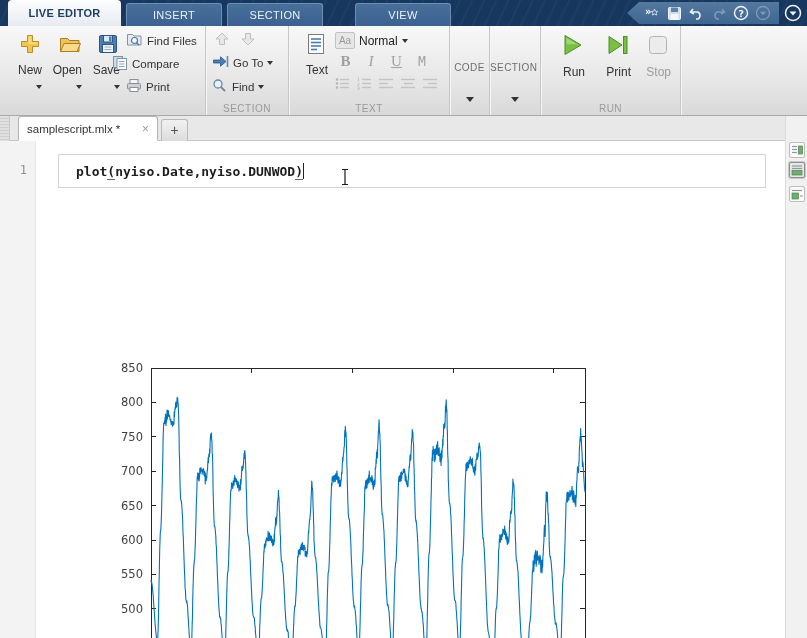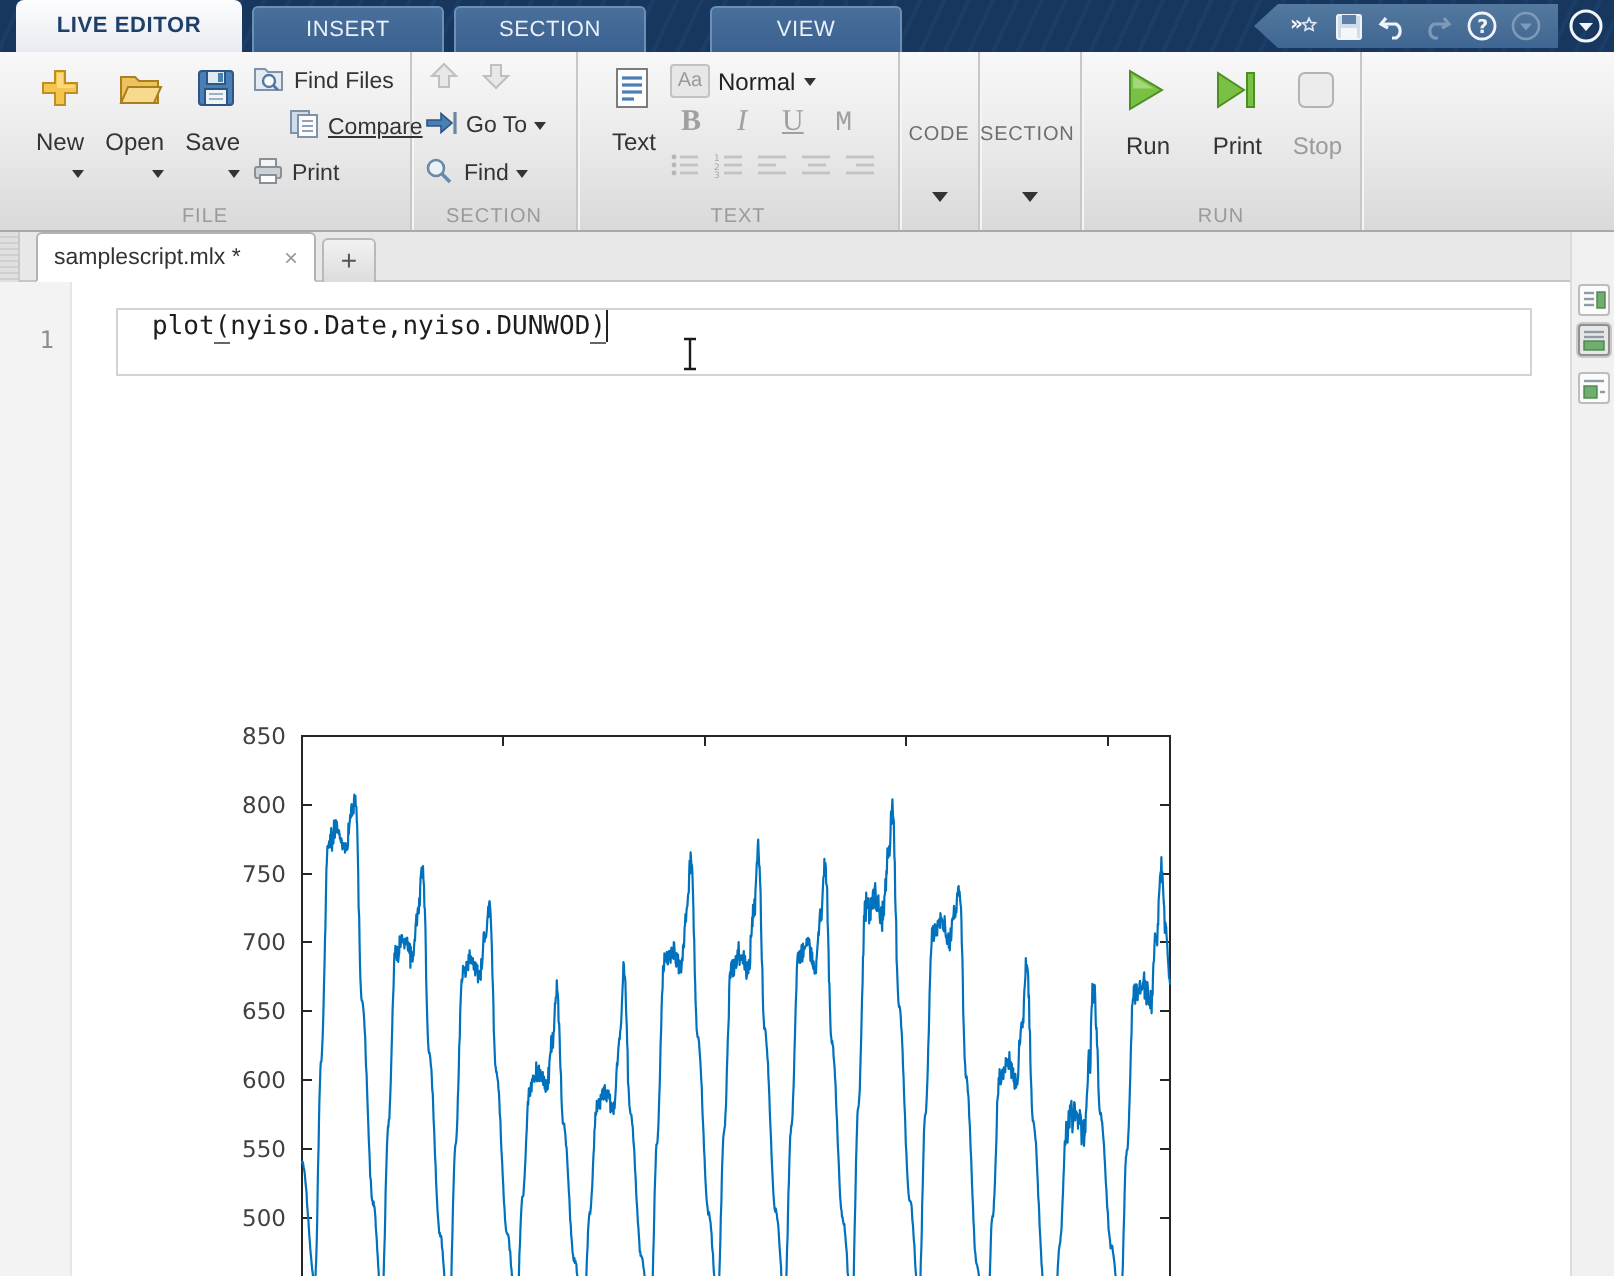--- a/index.html
+++ b/index.html
@@ -48,21 +48,21 @@
   #doctab .close{color:#9a9a9a;font-size:12px;margin-left:auto;cursor:pointer;}
   #newtab{position:absolute;left:161px;top:119px;width:27px;height:22px;background:linear-gradient(#f2f2f2,#dcdcdc);
     border:1px solid #b9b9b9;border-bottom:none;border-radius:3px 3px 0 0;box-sizing:border-box;
     text-align:center;line-height:20px;font-size:14px;color:#555;}
   
   #editor{position:absolute;left:0;top:141px;width:785px;height:497px;background:#fff;}
   #gutter{position:absolute;left:0;top:0;width:36px;height:497px;background:#f3f3f3;border-right:1px solid #e6e6e6;box-sizing:border-box;}
   #linenum{position:absolute;left:0;top:22px;width:27px;text-align:right;font-size:12px;color:#8f8f8f;
     font-family:"DejaVu Sans Mono",monospace;}
   #codebox{position:absolute;left:58px;top:13px;width:708px;height:34px;border:1px solid #d3d3d3;
-    box-sizing:border-box;background:#fff;display:flex;align-items:flex-start;padding-left:17px;}
+    box-sizing:border-box;background:#fff;display:flex;align-items:center;padding-left:17px;font-weight:bold;}
   #codeline{font-family:"DejaVu Sans Mono","Liberation Mono",monospace;font-size:13px;color:#1d1d1d;white-space:pre;}
   #codeline .paren{border-bottom:1px solid #666;}
   #textcaret{display:inline-block;width:1px;height:16px;background:#222;vertical-align:text-bottom;}
   #mousecursor{position:absolute;left:340px;top:27px;}
   
   #sidepanel{position:absolute;left:785px;top:116px;width:22px;height:522px;background:#f1f1f1;
     border-left:1px solid #dcdcdc;box-sizing:border-box;}
   .sp-btn{position:absolute;left:3px;width:16px;height:16px;background:#fbfbfb;border:1px solid #bdbdbd;
     border-radius:2px;box-sizing:border-box;display:flex;align-items:center;justify-content:center;}
   .sp-btn.selected{background:#e7e7e7;border:1px solid #8f8f8f;box-shadow:0 0 0 1px #c9c9c9;}
@@ -169,21 +169,21 @@
       <div class="smallbtn" style="left:126px;top:6px;">
         <span>
           <svg width="17" height="15" viewBox="0 0 17 15">
               <path d="M1.5 2.5h5l1.5 1.5h7v9h-13.5z" fill="#e3eaf1" stroke="#7e93a8"></path>
               <circle cx="8.5" cy="8.5" r="3" fill="#f6fafd" stroke="#53779e" stroke-width="1.2"></circle>
               <line x1="10.7" y1="10.7" x2="13" y2="13" stroke="#53779e" stroke-width="1.4"></line>
             </svg>
         </span>
         <span>Find Files</span>
       </div>
-      <div class="smallbtn" style="left:144px;top:29px;text-decoration:underline;">
+      <div class="smallbtn" style="left:112px;top:29px;">
         <span>
           <svg width="16" height="16" viewBox="0 0 16 16">
               <rect x="1.5" y="1.5" width="9" height="11" fill="#cfdcec" stroke="#7e93a8"></rect>
               <rect x="5" y="3.5" width="9.5" height="11" fill="#fdfdfd" stroke="#7e93a8"></rect>
               <line x1="7" y1="6.5" x2="12.5" y2="6.5" stroke="#8fa3b8"></line>
               <line x1="7" y1="9" x2="12.5" y2="9" stroke="#8fa3b8"></line>
               <line x1="7" y1="11.5" x2="12.5" y2="11.5" stroke="#8fa3b8"></line>
             </svg>
         </span>
         <span>Compare</span>
@@ -191,21 +191,20 @@
       <div class="smallbtn" style="left:126px;top:52px;">
         <span>
           <svg width="16" height="15" viewBox="0 0 16 15">
               <rect x="4" y="1.5" width="8" height="4" fill="#f4f4f4" stroke="#8a9097"></rect>
               <rect x="1.5" y="5.5" width="13" height="5.5" rx="1" fill="#ccd1d6" stroke="#8a9097"></rect>
               <rect x="4" y="9.5" width="8" height="4" fill="#fdfdfd" stroke="#8a9097"></rect>
             </svg>
         </span>
         <span>Print</span>
       </div>
-      <div class="grouplabel">FILE</div>
     </div>
 
     <div class="group" style="left:206px;width:83px;">
       <div class="smallbtn" style="left:8px;top:5px;gap:10px;">
         <span>
           <svg width="16" height="16" viewBox="0 0 16 16">
               <path d="M8 2 L14 8 H10.5 V13.5 H5.5 V8 H2z" fill="#e8e8e8" stroke="#bfbfbf"></path>
             </svg>
         </span>
         <span>

